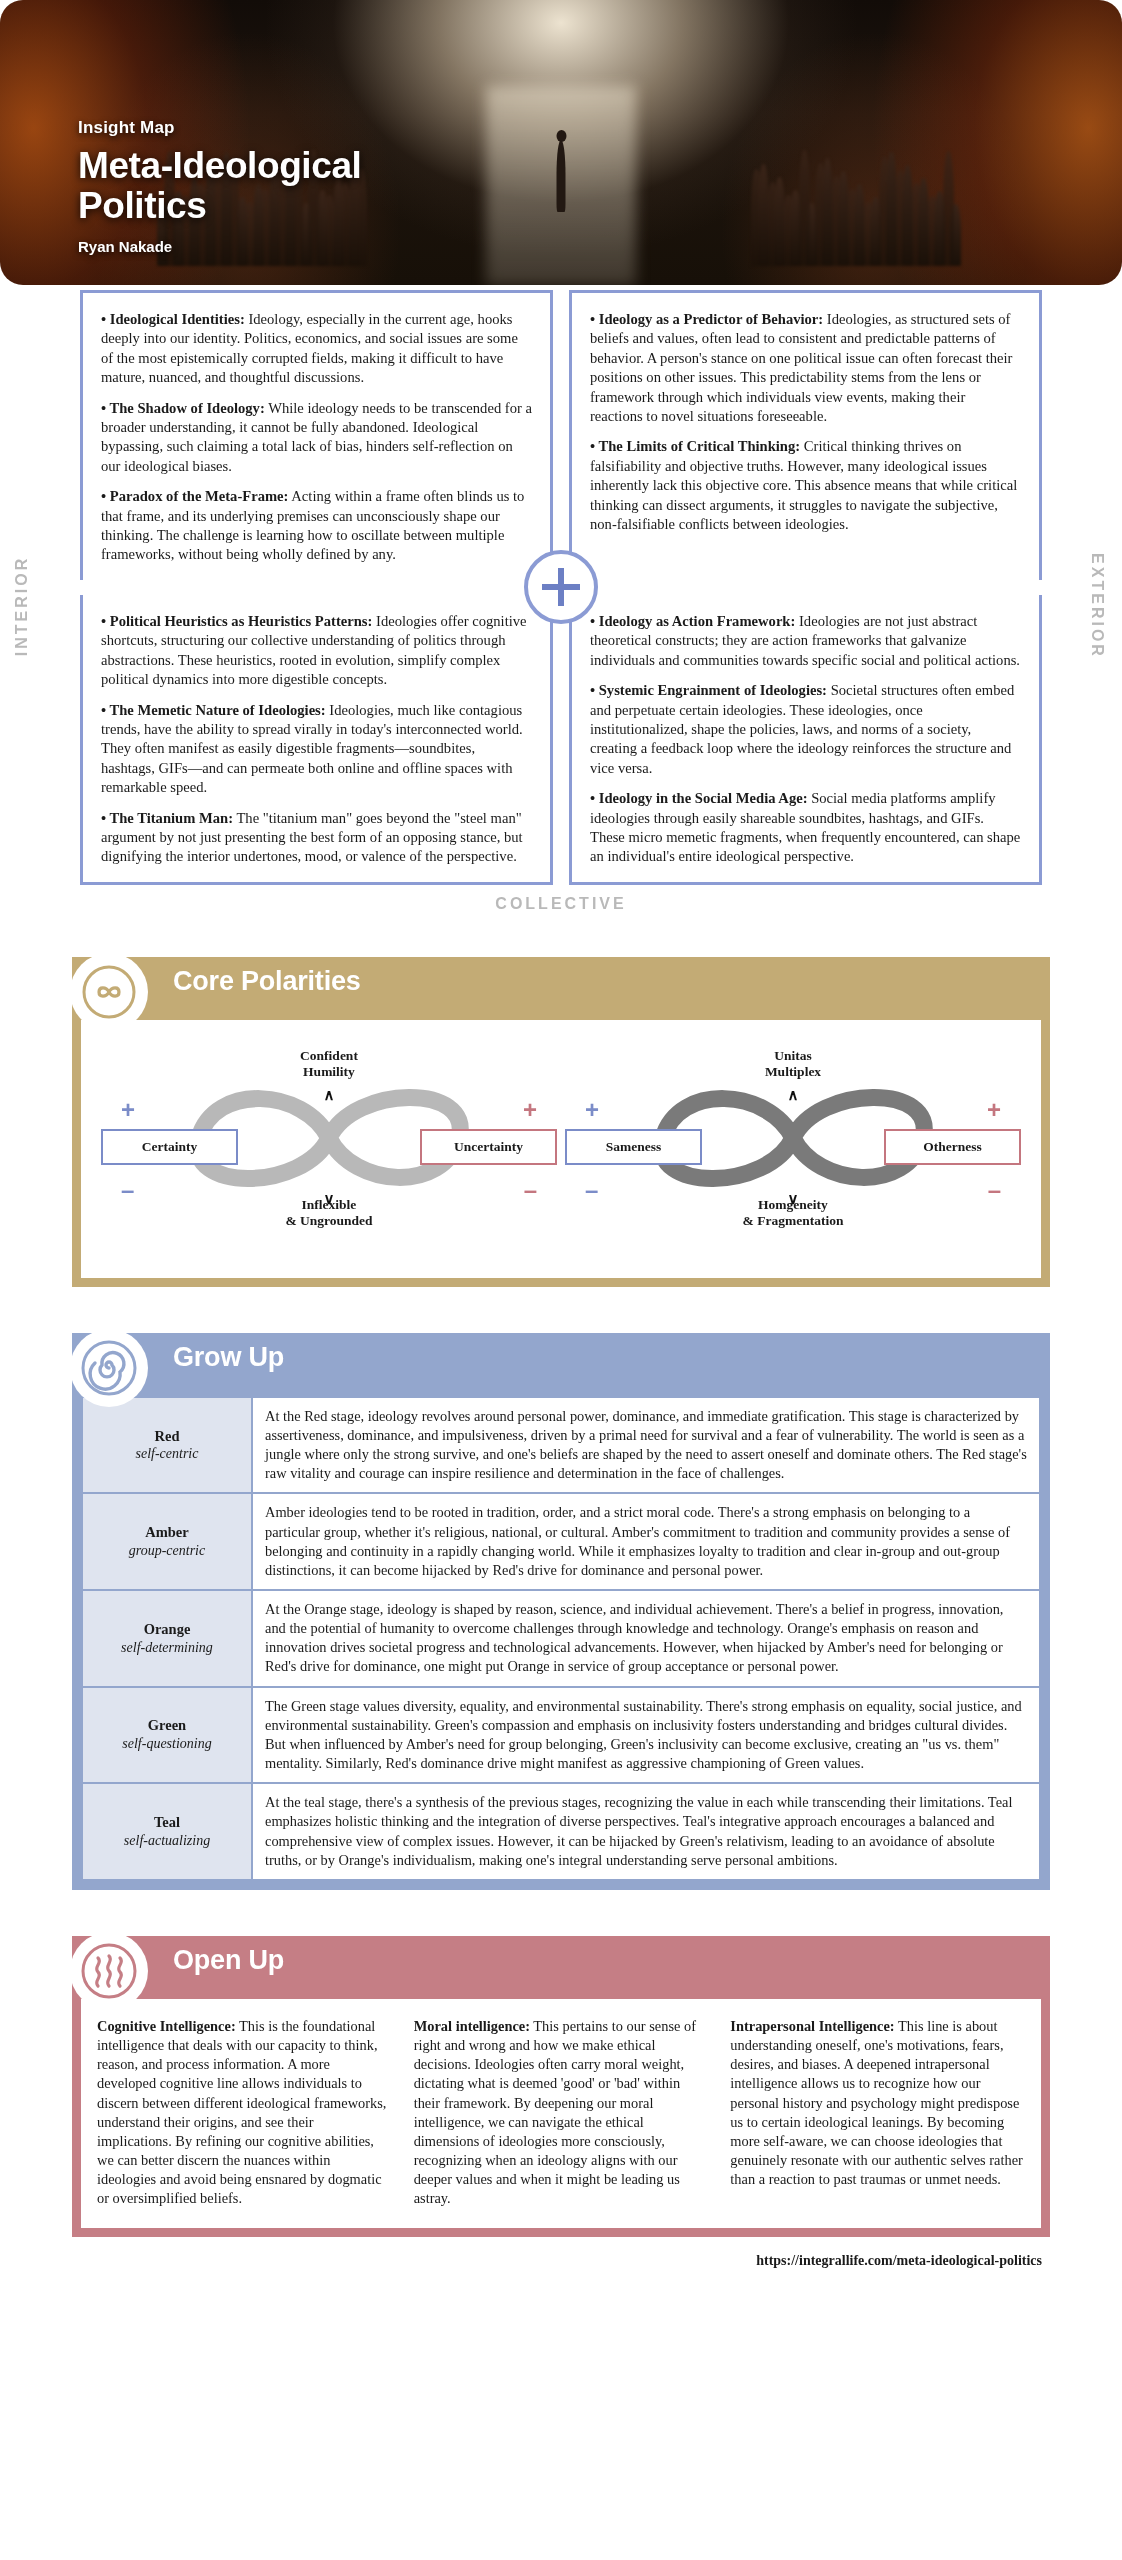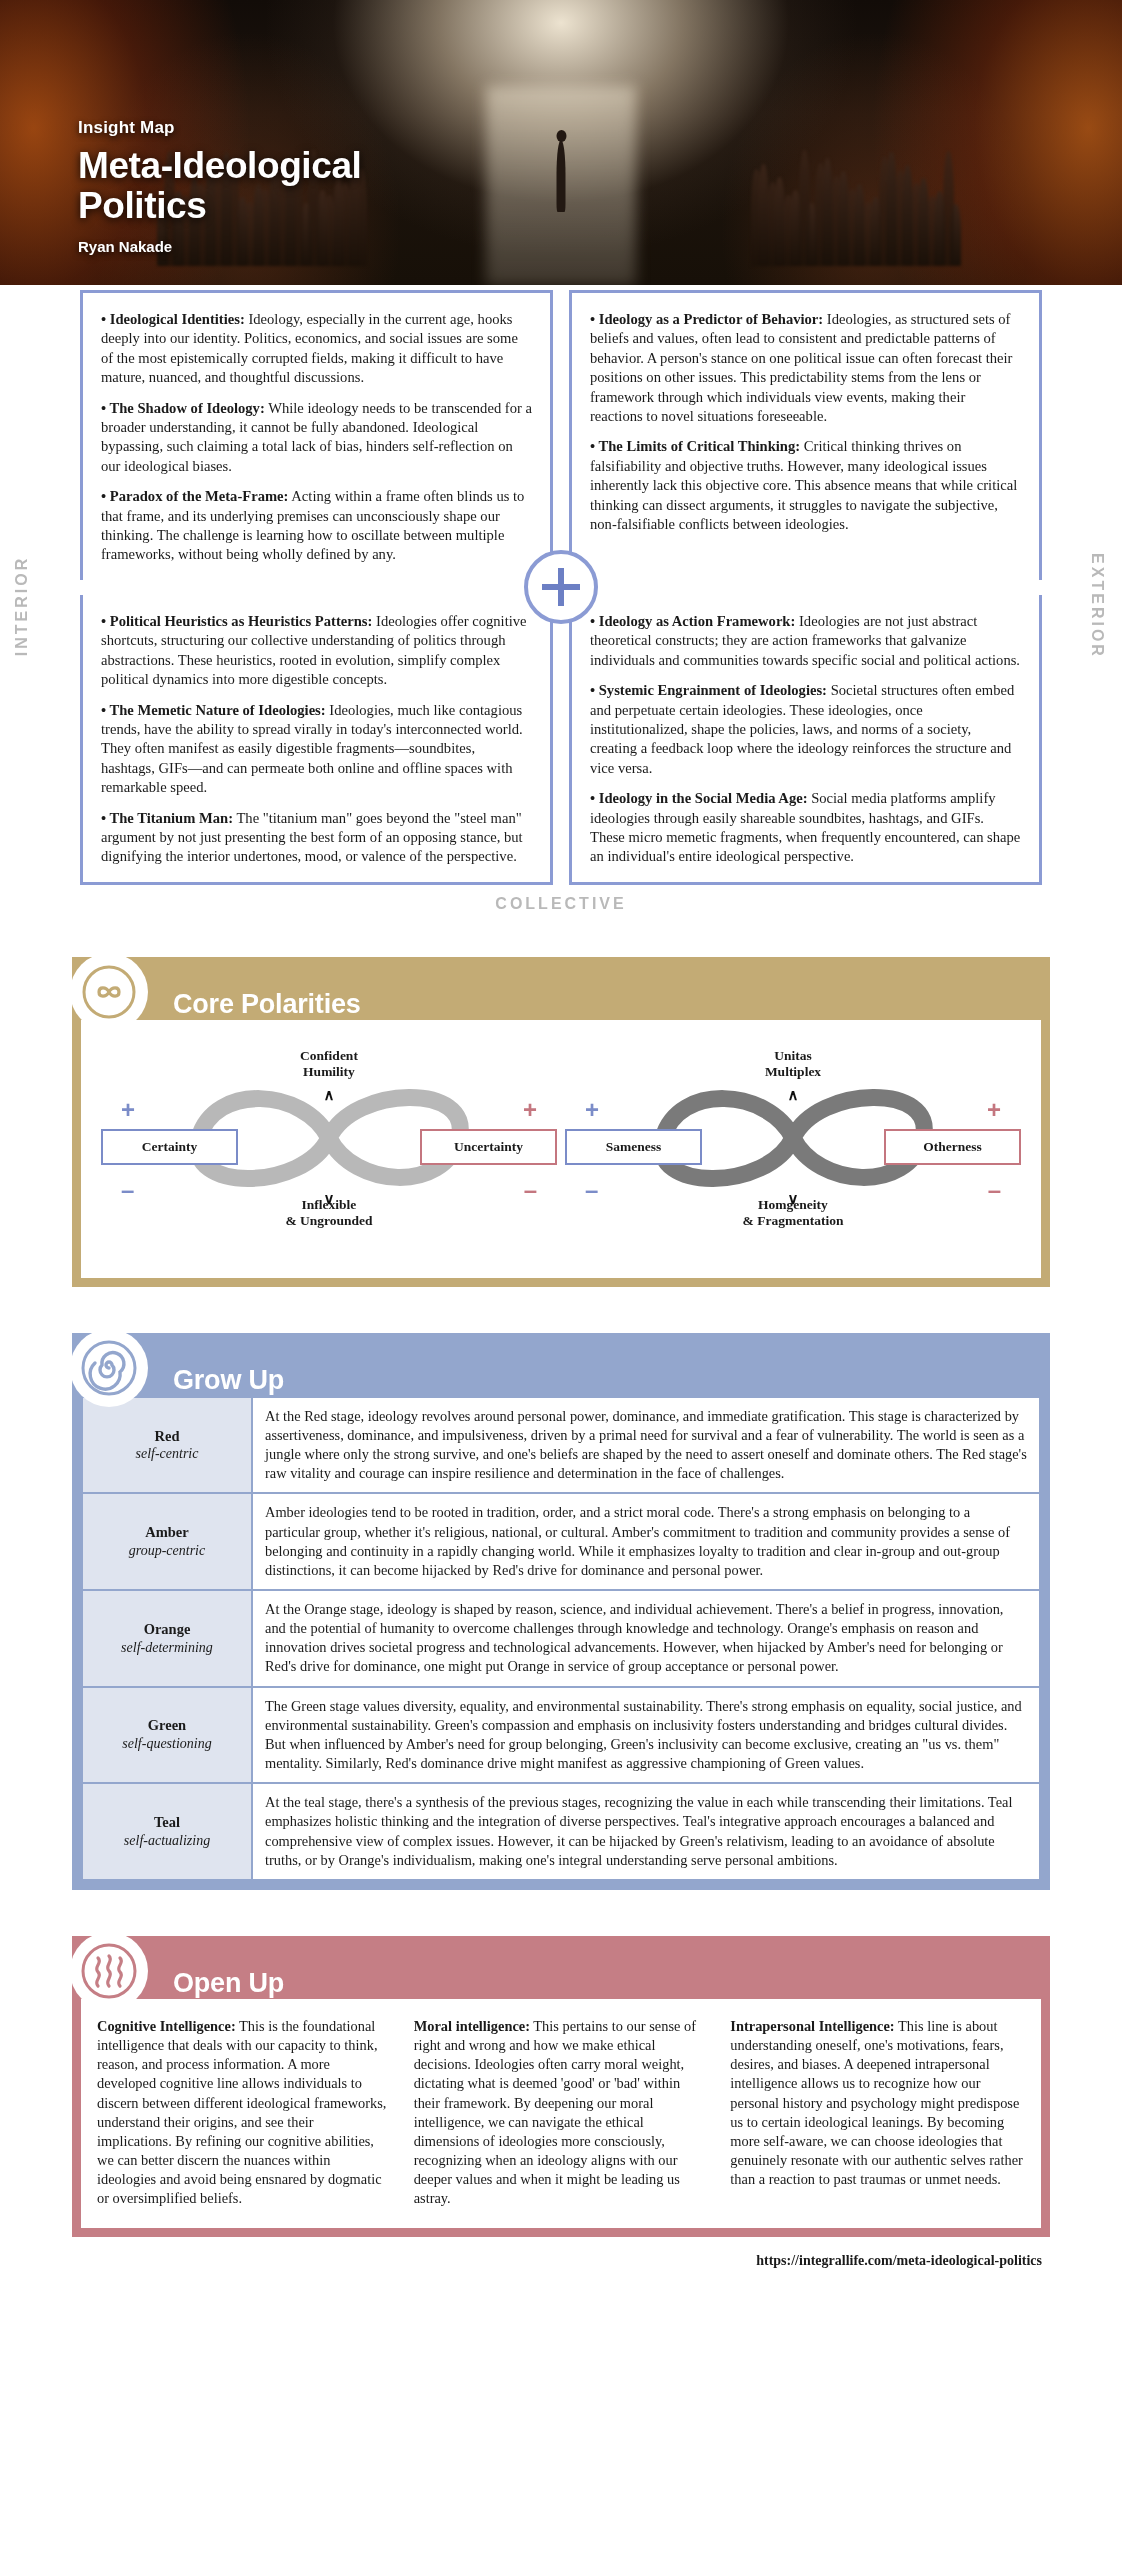--- a/index.html
+++ b/index.html
@@ -16,20 +16,21 @@
     position: relative;
     height: 285px;
     overflow: hidden;
     background:
       radial-gradient(ellipse 380px 300px at 50% 8%, rgba(255,245,225,0.92) 0%, rgba(220,200,170,0.55) 32%, rgba(90,70,55,0.15) 60%, rgba(0,0,0,0) 78%),
       radial-gradient(ellipse 300px 420px at 3% 45%, rgba(255,110,20,0.55) 0%, rgba(180,50,10,0.30) 38%, rgba(0,0,0,0) 72%),
       radial-gradient(ellipse 300px 420px at 97% 45%, rgba(255,120,25,0.55) 0%, rgba(185,55,10,0.30) 38%, rgba(0,0,0,0) 72%),
       radial-gradient(ellipse 220px 280px at 22% 80%, rgba(120,55,25,0.45) 0%, rgba(0,0,0,0) 70%),
       radial-gradient(ellipse 220px 280px at 78% 80%, rgba(120,55,25,0.45) 0%, rgba(0,0,0,0) 70%),
       linear-gradient(180deg, #120c08 0%, #1d140d 40%, #171008 100%);
+    border-radius: 23px;
   }
   .hero-path {
     position: absolute; left: 50%; top: 30%;
     width: 150px; height: 200px; transform: translateX(-50%);
     background: linear-gradient(180deg, rgba(235,225,205,0.55) 0%, rgba(205,195,175,0.45) 45%, rgba(150,140,125,0.30) 100%);
     filter: blur(7px);
   }
   .hero-figure {
     position: absolute; left: 50%; top: 49%;
     width: 9px; height: 72px; transform: translateX(-50%);
@@ -128,21 +129,21 @@
     content: ""; position: absolute; background: #6c7fc4;
     left: 50%; top: 50%;
   }
   .plus-badge::before { width: 6px; height: 38px; transform: translate(-50%,-50%); }
   .plus-badge::after  { width: 38px; height: 6px; transform: translate(-50%,-50%); }
 
   
   .section { margin: 0 72px; position: relative; }
   .section-outer { padding: 9px; }
   .section-head {
-    display: flex; align-items: flex-end; height: 54px;
+    display: flex; align-items: flex-start; height: 54px;
     padding-left: 92px;
   }
   .section-head h2 {
     font-family: "Liberation Sans", sans-serif;
     font-weight: 700; font-size: 27px; color: #ffffff;
     letter-spacing: -0.2px;
   }
   .badge-icon {
     position: absolute; left: -2px; top: -4px;
     width: 78px; height: 78px; border-radius: 50%;

